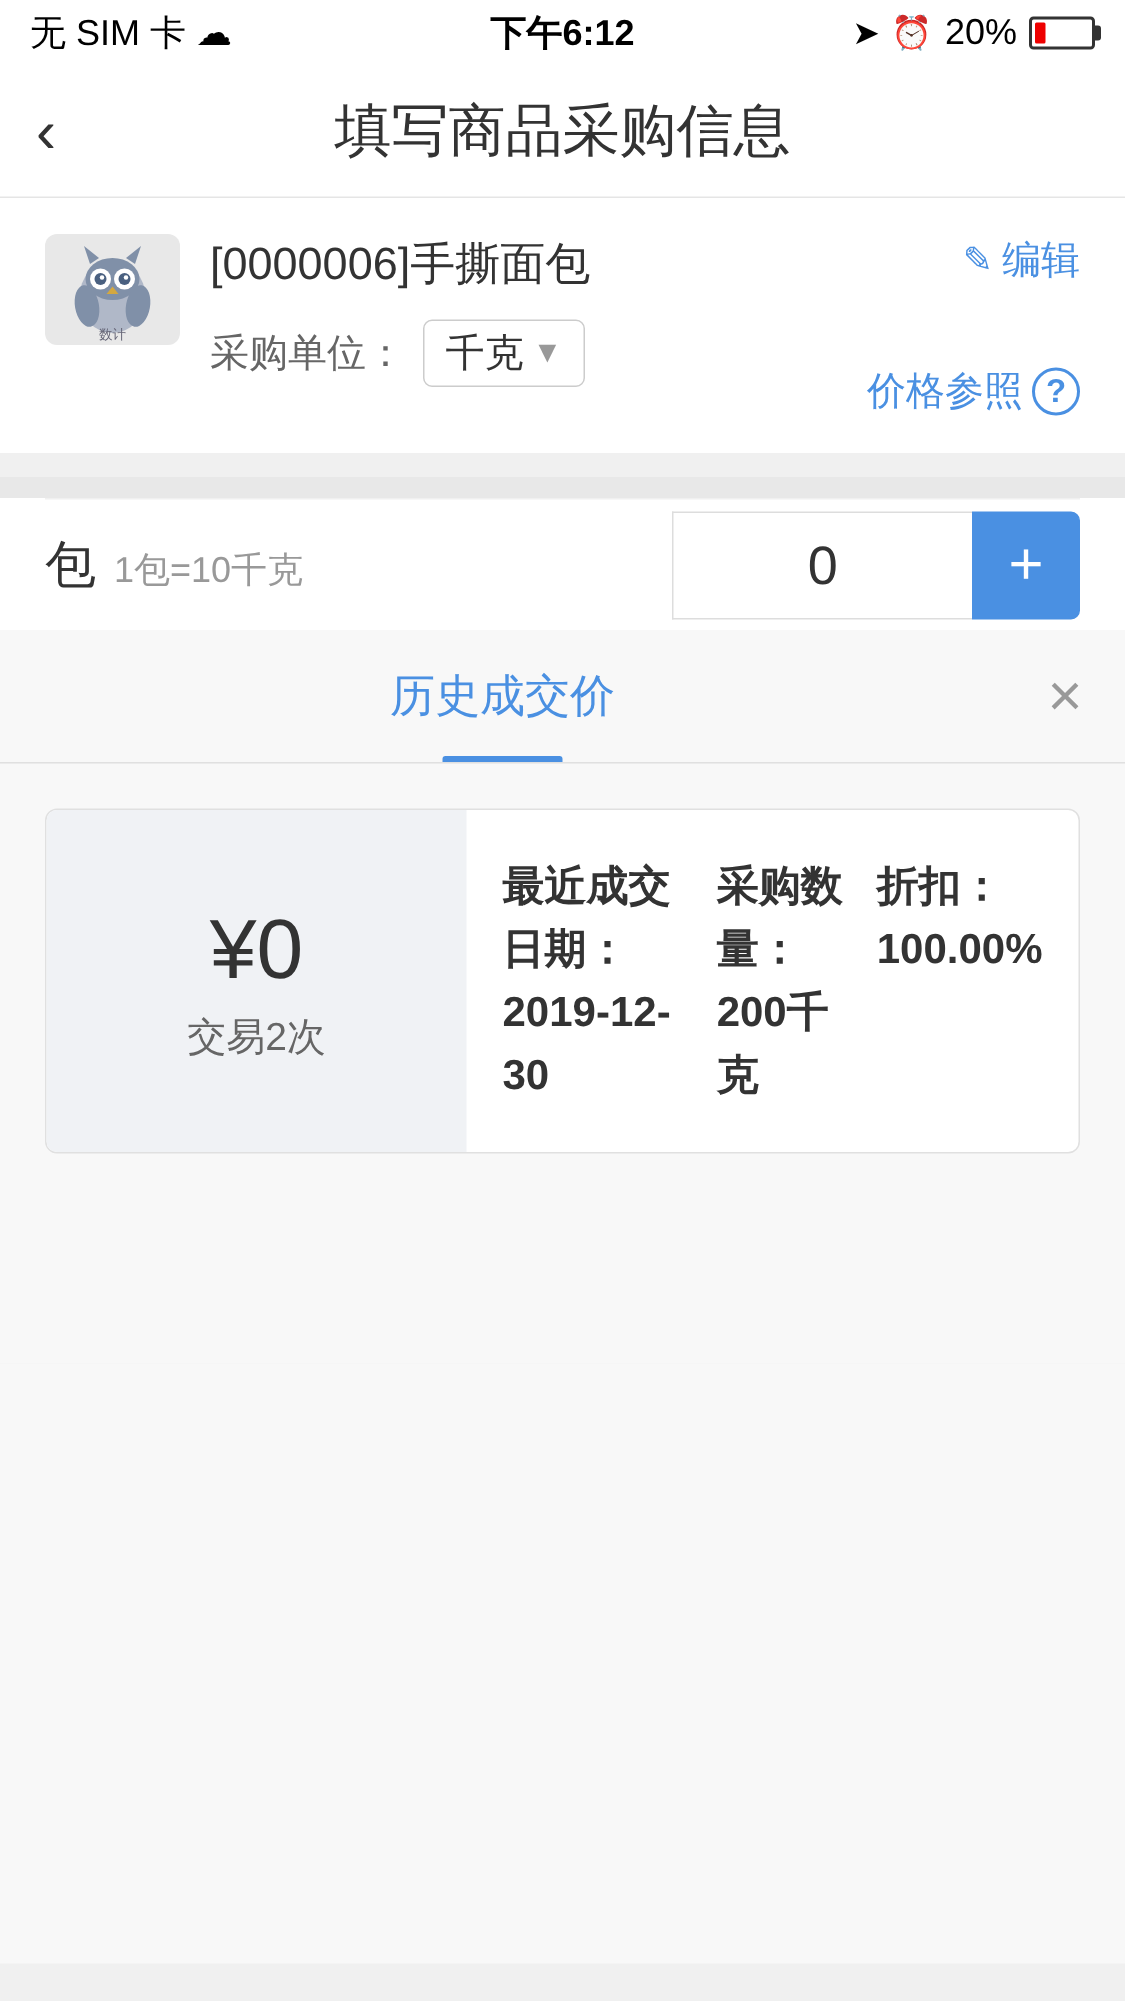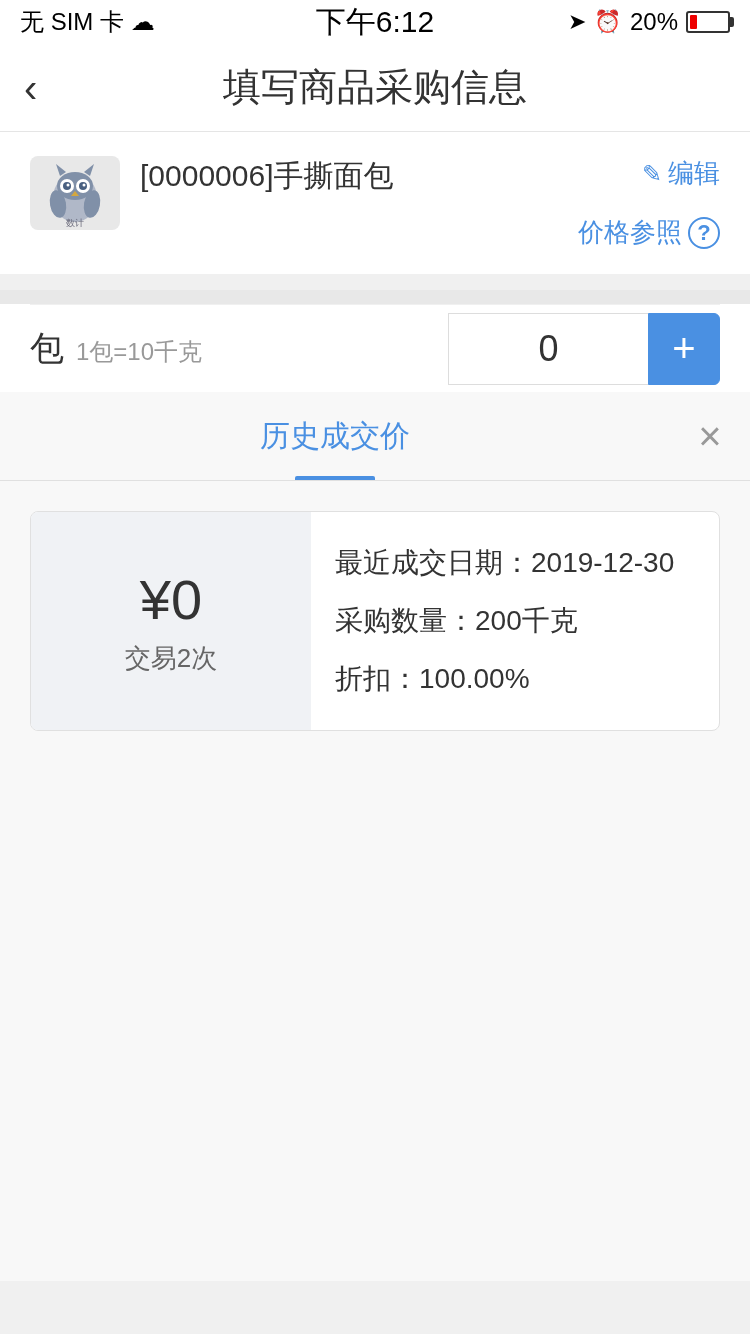--- a/index.html
+++ b/index.html
@@ -25,22 +25,22 @@
       font-size: 26px;
       color: #000;
     }
     .status-left {
       display: flex;
       align-items: center;
       gap: 8px;
       font-size: 24px;
     }
     .status-center {
-      font-size: 30px;
-      font-weight: 400;
+      font-size: 24px;
+      font-weight: 700;
       position: absolute;
       left: 50%;
       transform: translateX(-50%);
     }
     .status-right {
       display: flex;
       align-items: center;
       gap: 8px;
       font-size: 24px;
     }
@@ -333,23 +333,23 @@
     }
     .history-count {
       font-size: 26px;
       color: #666;
       margin-top: 8px;
     }
     .history-right {
       flex: 1;
       padding: 30px 24px;
       display: flex;
-      flex-direction: column;
       justify-content: center;
       gap: 16px;
+      font-weight: bold;
     }
     .history-detail-row {
       font-size: 28px;
       color: #333;
       line-height: 1.5;
     }
   </style>
 </head>
 <body>
 
@@ -398,20 +398,27 @@
 
           <ellipse cx="18" cy="46" rx="8" ry="14" fill="#8090a8" transform="rotate(-10 18 46)"></ellipse>
           <ellipse cx="52" cy="46" rx="8" ry="14" fill="#8090a8" transform="rotate(10 52 46)"></ellipse>
 
           <text x="35" y="68" text-anchor="middle" font-size="9" fill="#667" font-family="sans-serif">数计</text>
         </svg>
       </div>
     </div>
     <div class="product-info">
       <div class="product-id-name">[0000006]手撕面包</div>
+      <div class="product-unit-row">
+        <span class="unit-label">采购单位：</span>
+        <div class="unit-selector">
+          <span>千克</span>
+          <span class="unit-arrow">▼</span>
+        </div>
+      </div>
     </div>
   </div>
   <a class="edit-link">
     <span style="font-size:24px;">✎</span>
     <span>编辑</span>
   </a>
   <a class="price-ref-link">
     <span>价格参照</span>
     <div class="help-circle">?</div>
   </a>

